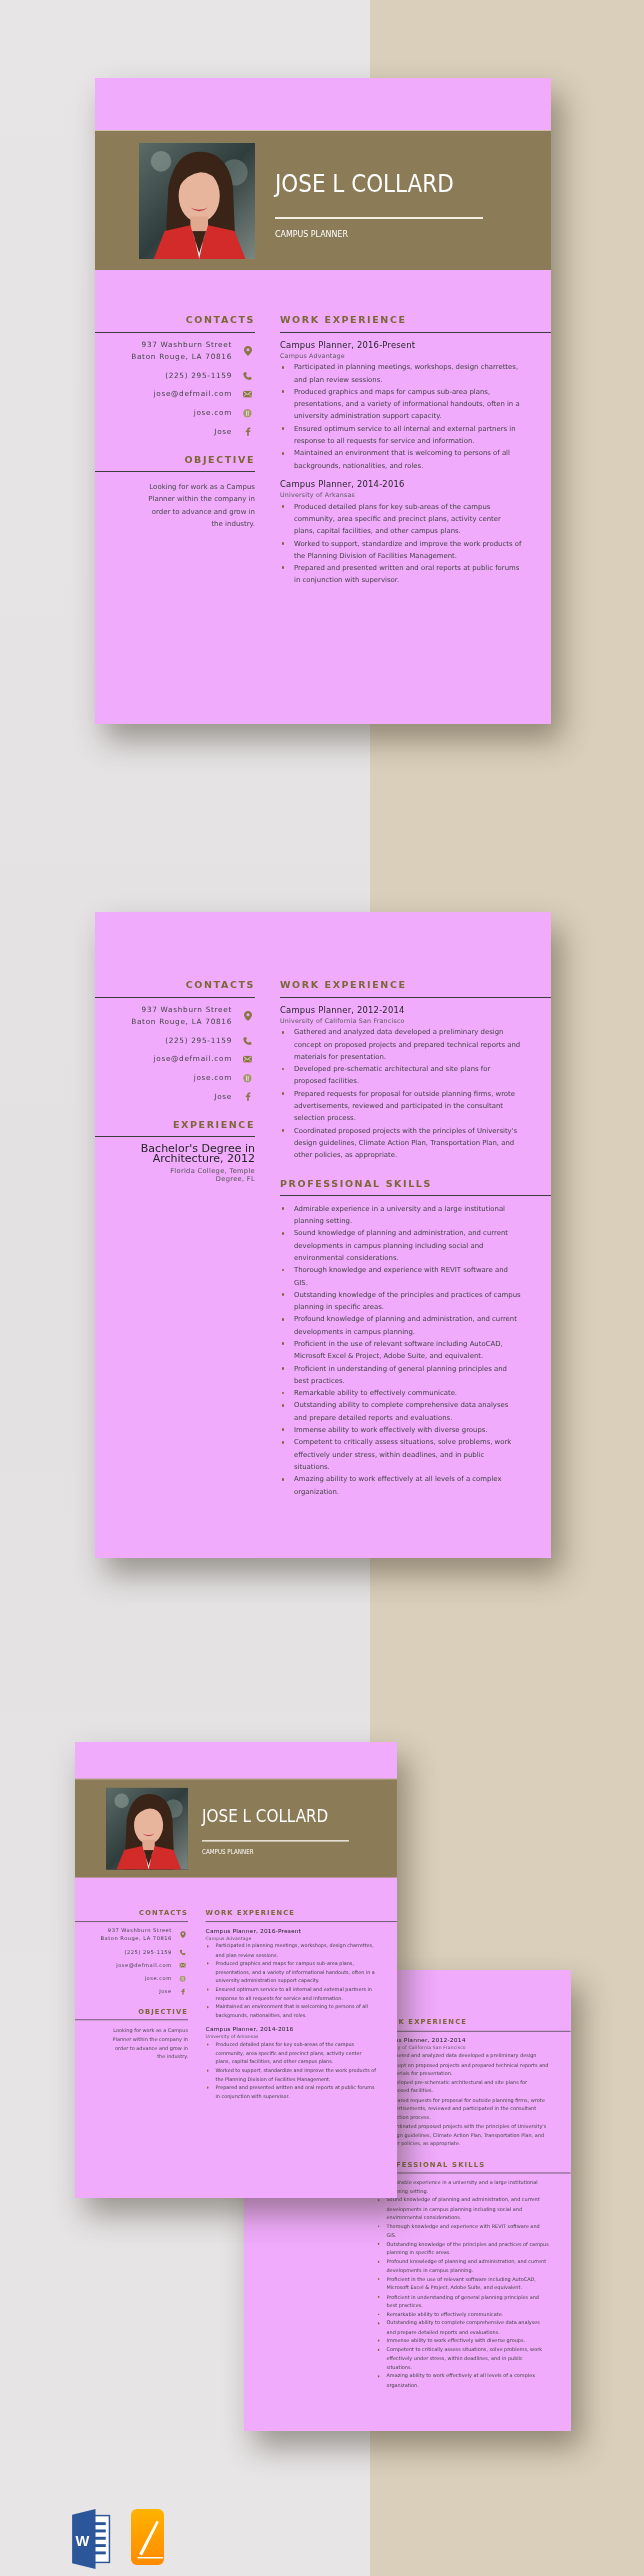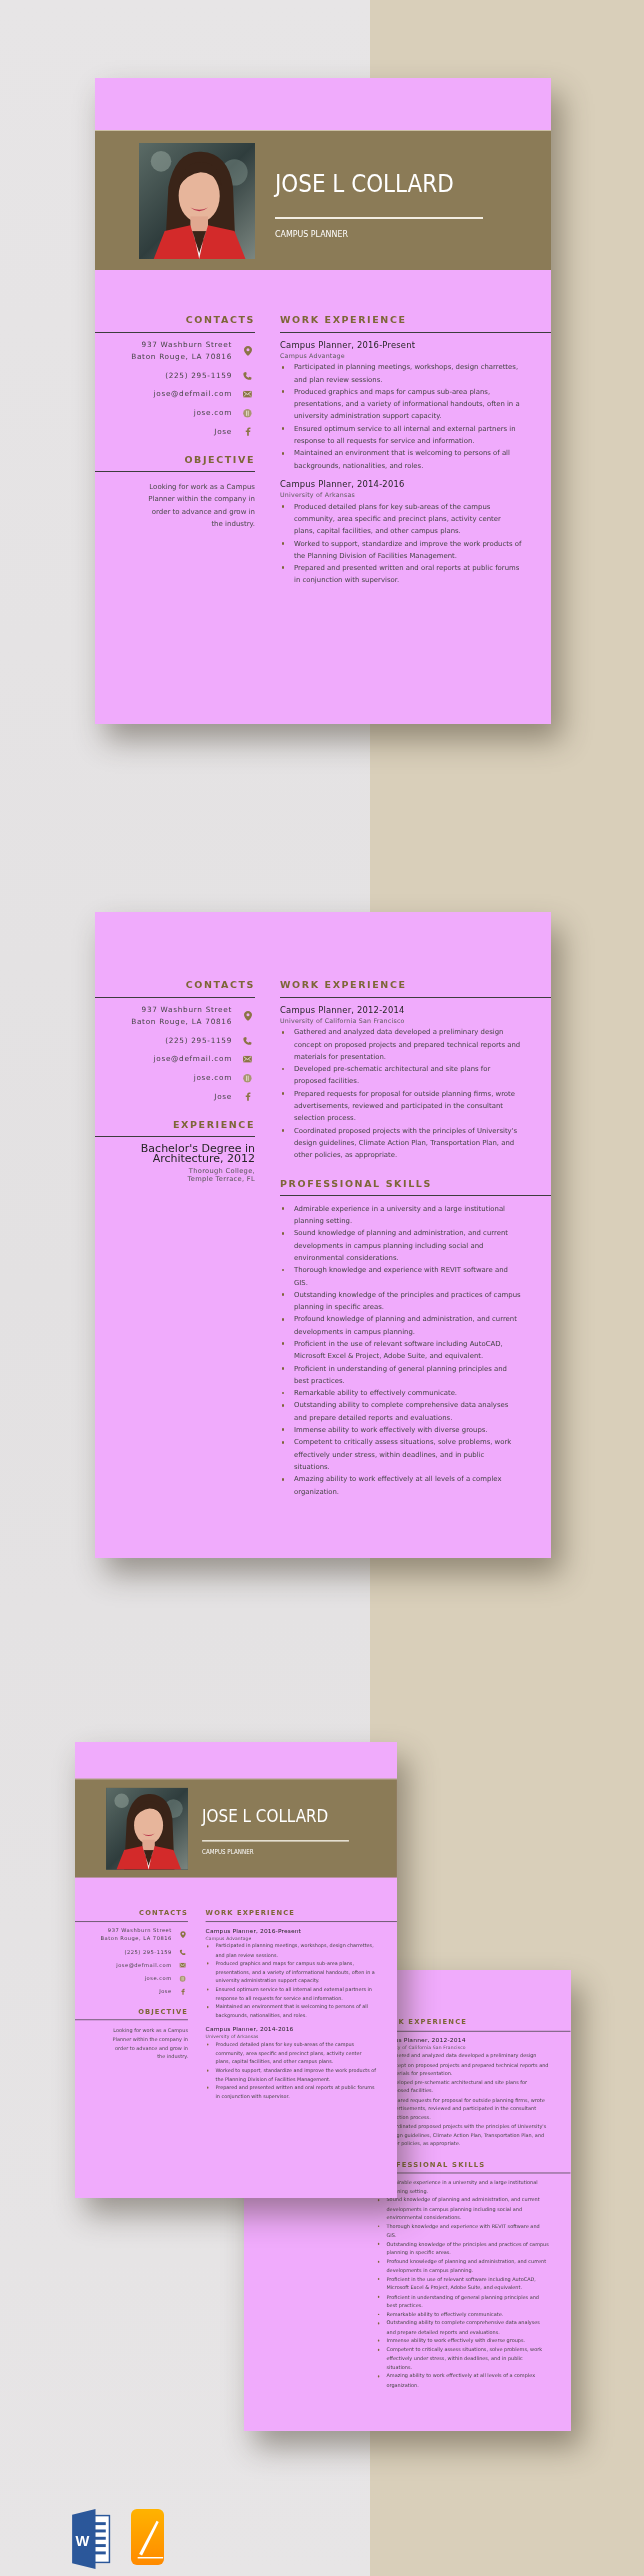--- a/index.html
+++ b/index.html
@@ -249,21 +249,21 @@
         <svg width="5.9" height="9.5" viewBox="0 0 8 13">
                 <path d="M5.2 13 V7.2 H7 L7.3 5 H5.2 V3.7 Q5.2 2.9 6.1 2.9 H7.4 V0.9 Q6.5 0.8 5.6 0.8 Q2.9 0.8 2.9 3.5 V5 H1 V7.2 H2.9 V13Z" fill="#8b7445"></path>
               </svg>
       </span>
     </div>
   </div>
 
       <div style="margin-top:16px;">
         <div class="sec-head">EXPERIENCE</div>
         <div class="edu-degree" style="padding-left:29px;">Bachelor's Degree in Architecture, 2012</div>
-        <div class="edu-school" style="padding-left:66px;">Thorough College, Temple Terrace, FL</div>
+        <div class="edu-school" style="padding-left:66px;">Florida College, Temple Degree, FL</div>
       </div>
     </div>
     <div class="right-col" style="top:67px;">
       <div class="sec-head">WORK EXPERIENCE</div>
       <div class="job">
           <div class="job-title">Campus Planner, 2012-2014</div>
           <div class="job-org">University of California San Francisco</div>
           <ul class="bullets">
             <li>Gathered and analyzed data developed a preliminary design concept on proposed projects and prepared technical reports and materials for presentation.</li>
             <li>Developed pre-schematic architectural and site plans for proposed facilities.</li>

